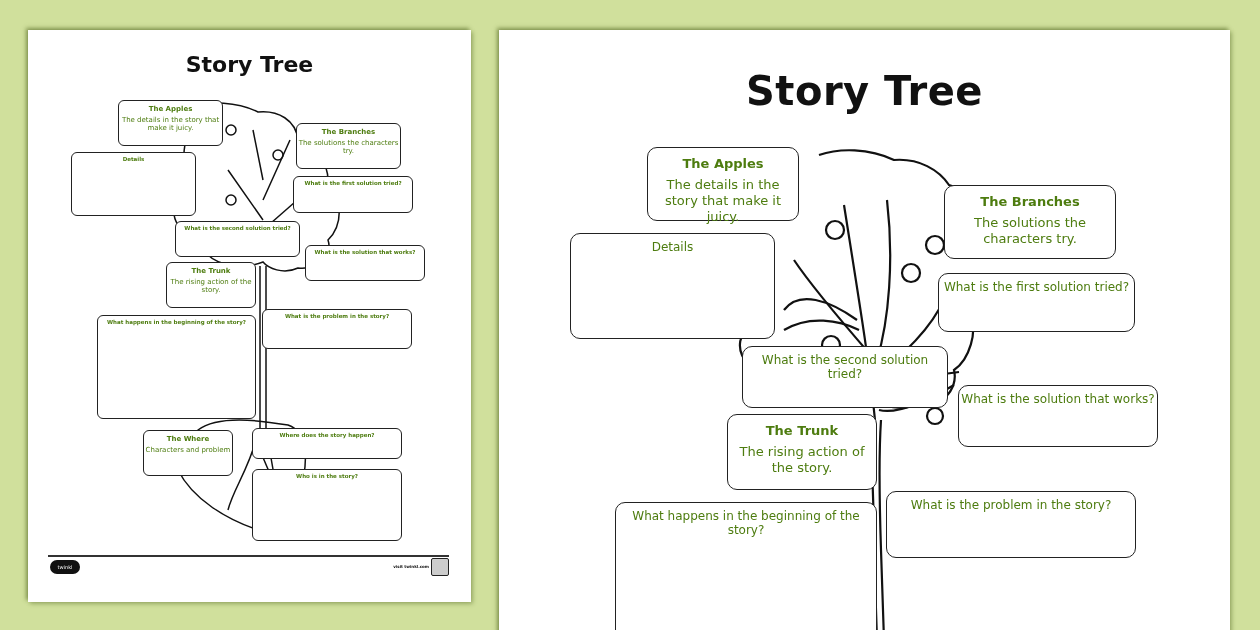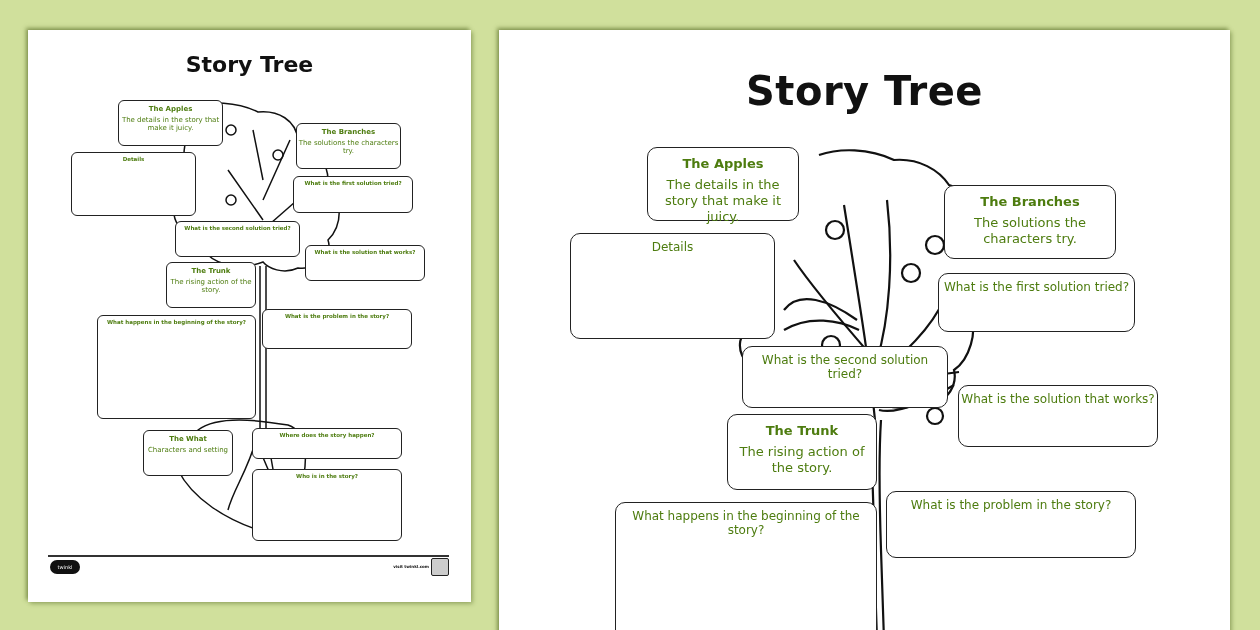--- a/index.html
+++ b/index.html
@@ -69,22 +69,22 @@
     <div class="h">The Trunk</div>
     <div class="d">The rising action of the story.</div>
   </div>
   <div class="box" style="left:69px;top:285px;width:159px;height:104px;">
     <div class="q">What happens in the beginning of the story?</div>
   </div>
   <div class="box" style="left:234px;top:279px;width:150px;height:40px;">
     <div class="q">What is the problem in the story?</div>
   </div>
   <div class="box" style="left:115px;top:400px;width:90px;height:46px;">
-    <div class="h">The What</div>
-    <div class="d">Characters and setting</div>
+    <div class="h">The Where</div>
+    <div class="d">Characters and problem</div>
   </div>
   <div class="box" style="left:224px;top:398px;width:150px;height:31px;">
     <div class="q">Where does the story happen?</div>
   </div>
   <div class="box" style="left:224px;top:439px;width:150px;height:72px;">
     <div class="q">Who is in the story?</div>
   </div>
 
   <div class="footer-line"></div>
   <div class="footer-logo">twinkl</div>

